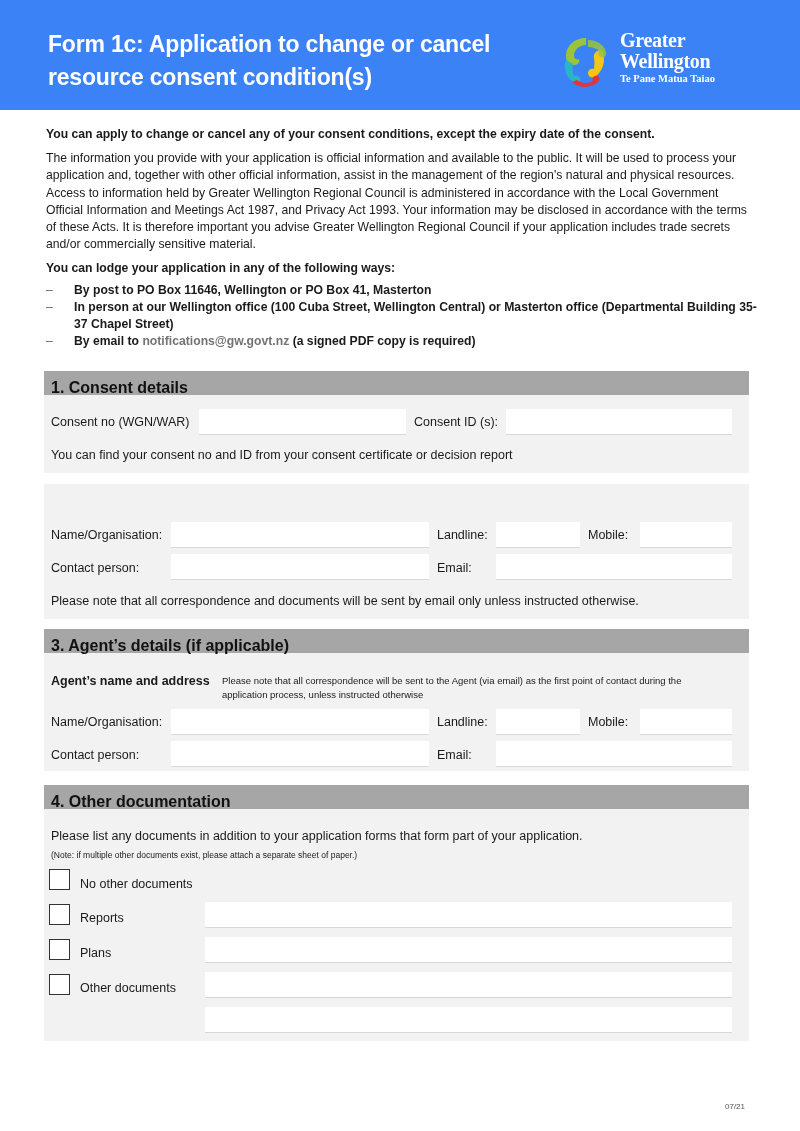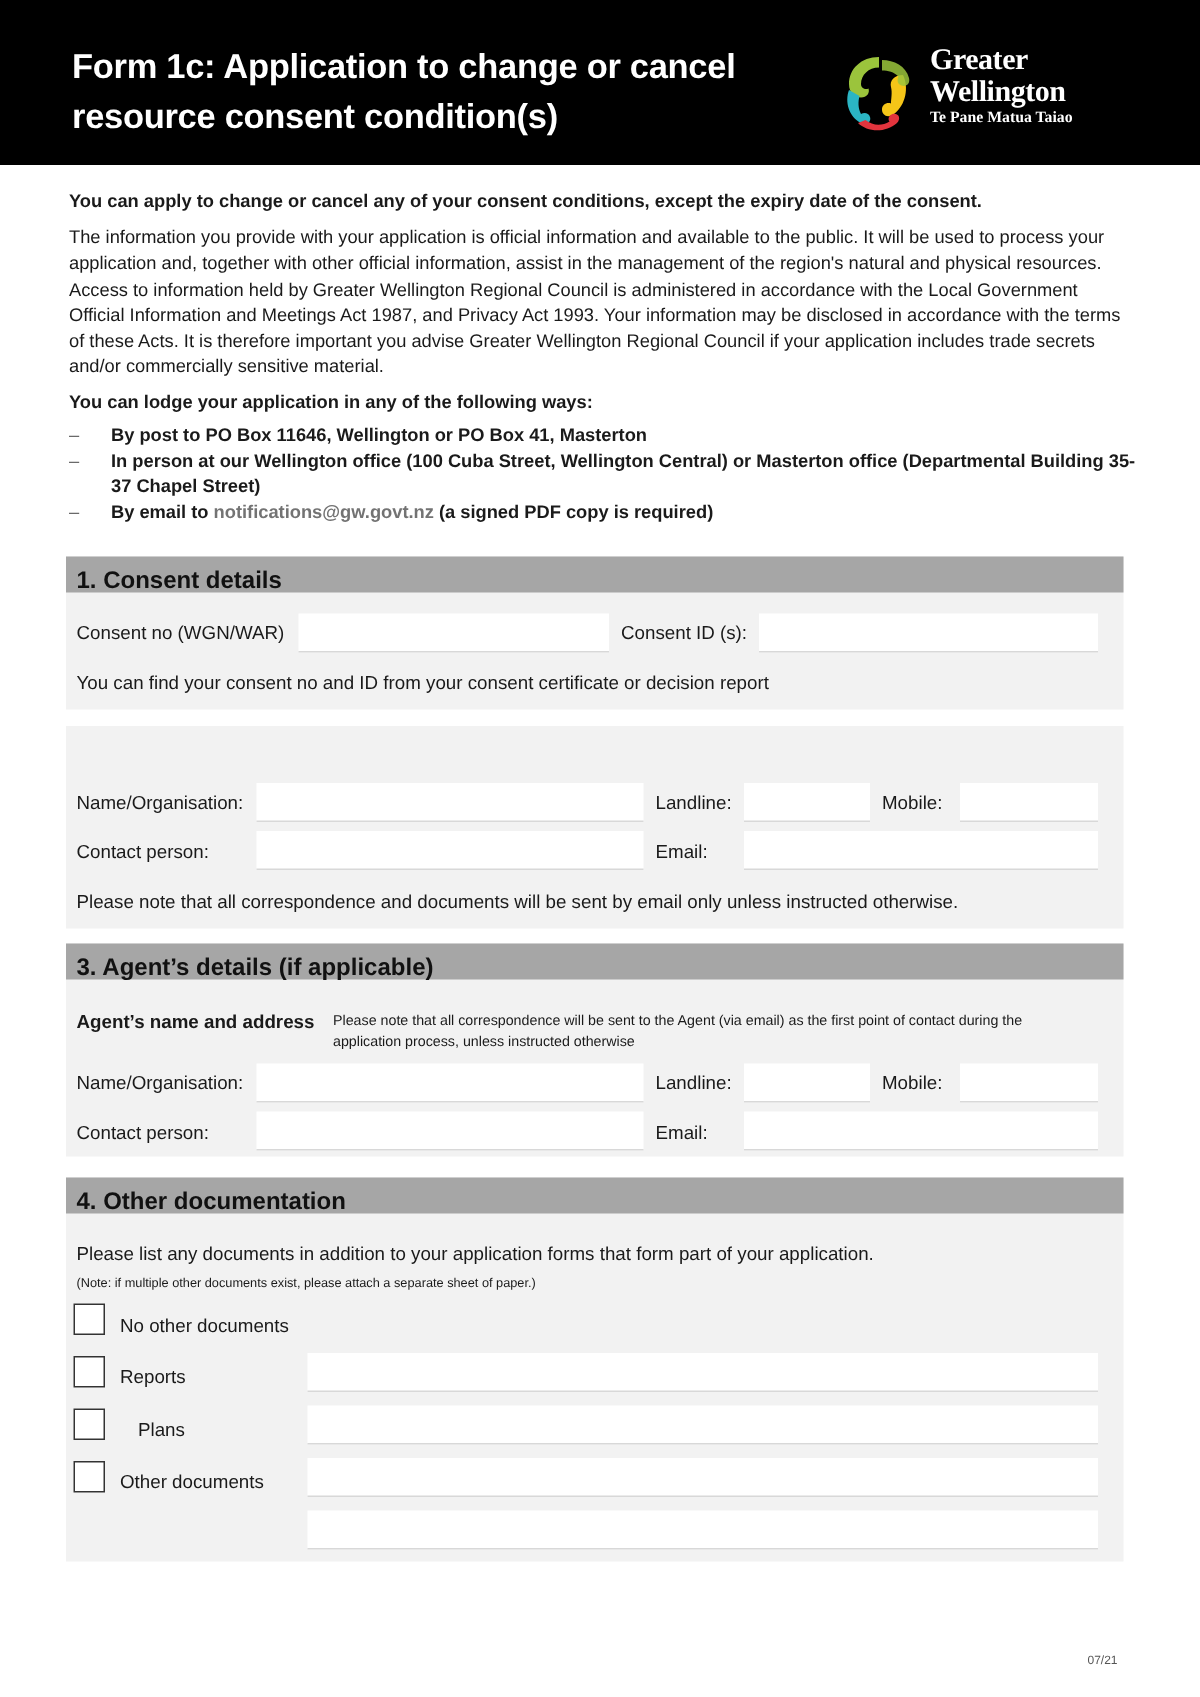--- a/index.html
+++ b/index.html
@@ -1,18 +1,18 @@
 <!DOCTYPE html>
 <html><head>
 <meta charset="utf-8">
 <style>
   html, body { margin:0; padding:0; }
   body { width:800px; height:1131px; background:#ffffff; position:relative; overflow:hidden;
          font-family:"Liberation Sans", sans-serif; color:#1a1a1a; }
-  .header { position:absolute; left:0; top:0; width:800px; height:110px; background:#000000; }
+  .header { position:absolute; left:0; top:0; width:800px; height:110px; background:#3b82f6; }
   .header-title { position:absolute; left:48px; top:28px; color:#ffffff; font-size:23px; font-weight:bold;
                   line-height:33px; letter-spacing:-0.2px; }
   .logo { position:absolute; left:558px; top:30px; width:200px; height:62px;font-family:Liberation Serif, serif; }
   .logo svg { position:absolute; left:0; top:2px; }
   .logo-text { position:absolute; left:62px; top:0; color:#fff; font-weight:bold; }
   .logo-l1 { font-size:20px; line-height:20px; display:block; letter-spacing:-0.3px; }
   .logo-l2 { font-size:20px; line-height:22px; display:block; letter-spacing:-0.3px; }
   .logo-l3 { font-size:10.5px; line-height:14px; display:block; }
 
   .intro { position:absolute; left:46px; top:126px; width:712px; font-size:12.2px; line-height:17.2px; }
@@ -112,21 +112,21 @@
   <span class="note" style="left:7px; top:43px;">Please list any documents in addition to your application forms that form part of your application.</span>
 
   <div class="checkbox" style="left:5px; top:84px;"></div>
   <span class="label" style="left:36px; top:91px;">No other documents</span>
 
   <div class="checkbox" style="left:5px; top:119px;"></div>
   <span class="label" style="left:36px; top:125px;">Reports</span>
   <div class="field" style="left:161px; top:117px; width:527px;"></div>
 
   <div class="checkbox" style="left:5px; top:154px;"></div>
-  <span class="label" style="left:36px; top:160px;margin-left:12px;">Plans</span>
+  <span class="label" style="left:36px; top:160px;">Plans</span>
   <div class="field" style="left:161px; top:152px; width:527px;"></div>
 
   <div class="checkbox" style="left:5px; top:189px;"></div>
   <span class="label" style="left:36px; top:195px;">Other documents</span>
   <div class="field" style="left:161px; top:187px; width:527px;"></div>
   <div class="field" style="left:161px; top:222px; width:527px;"></div>
 </div>
 
 <div class="footer-code">07/21</div>
 

